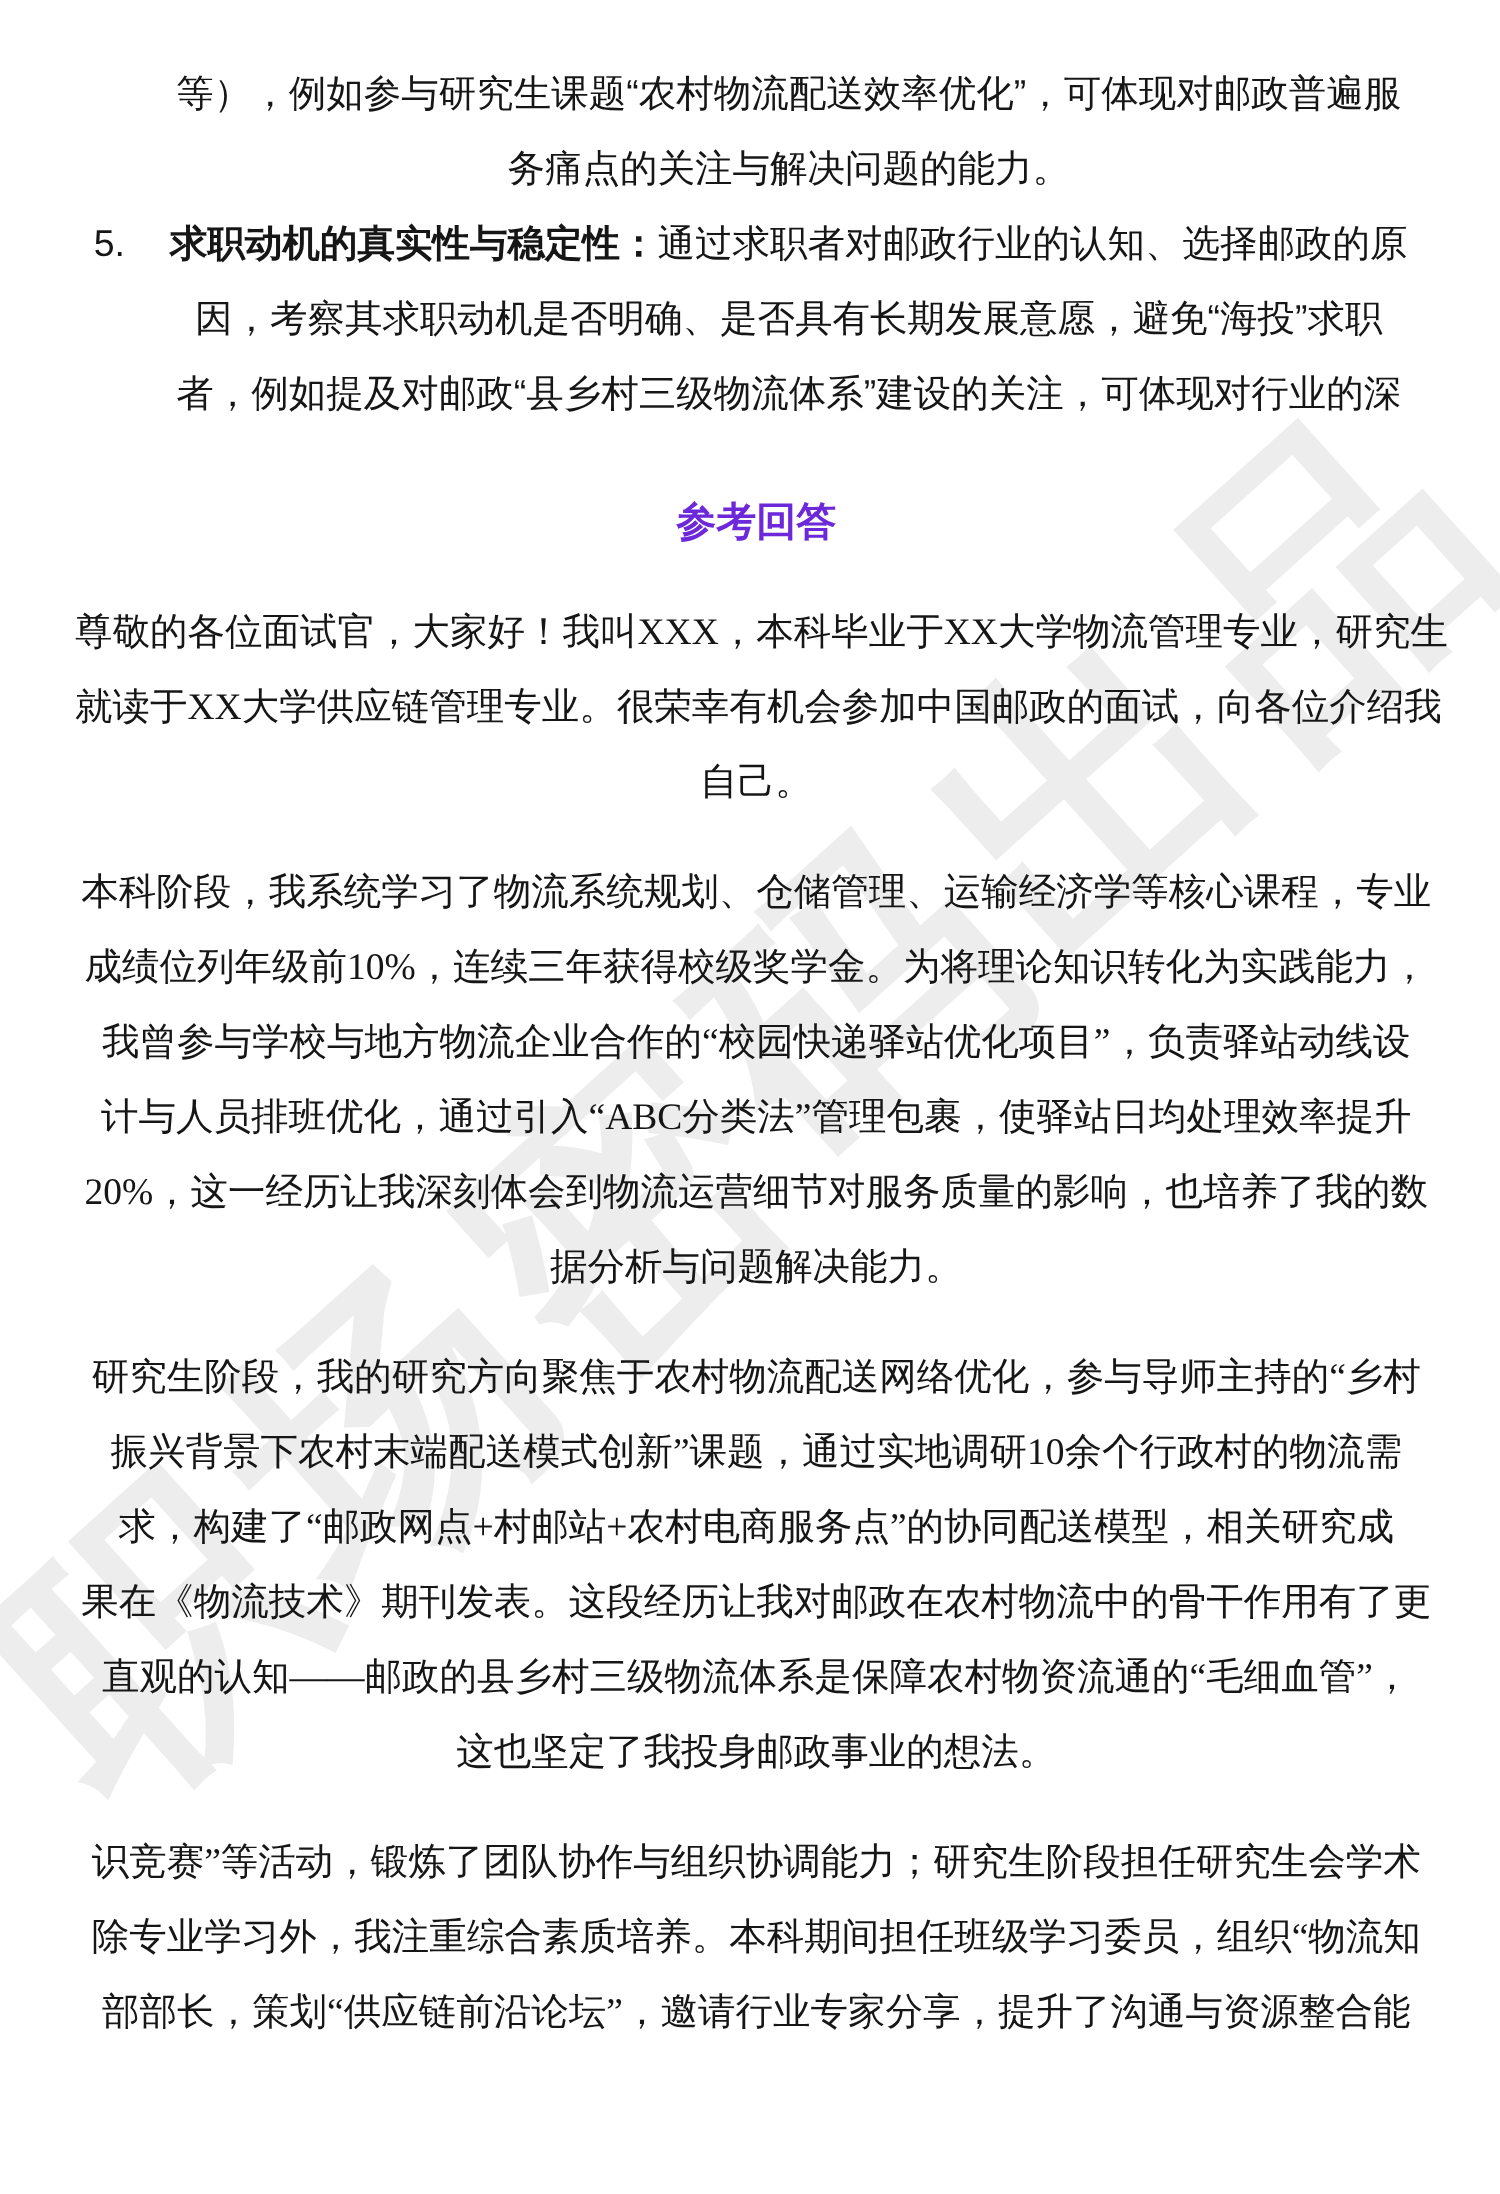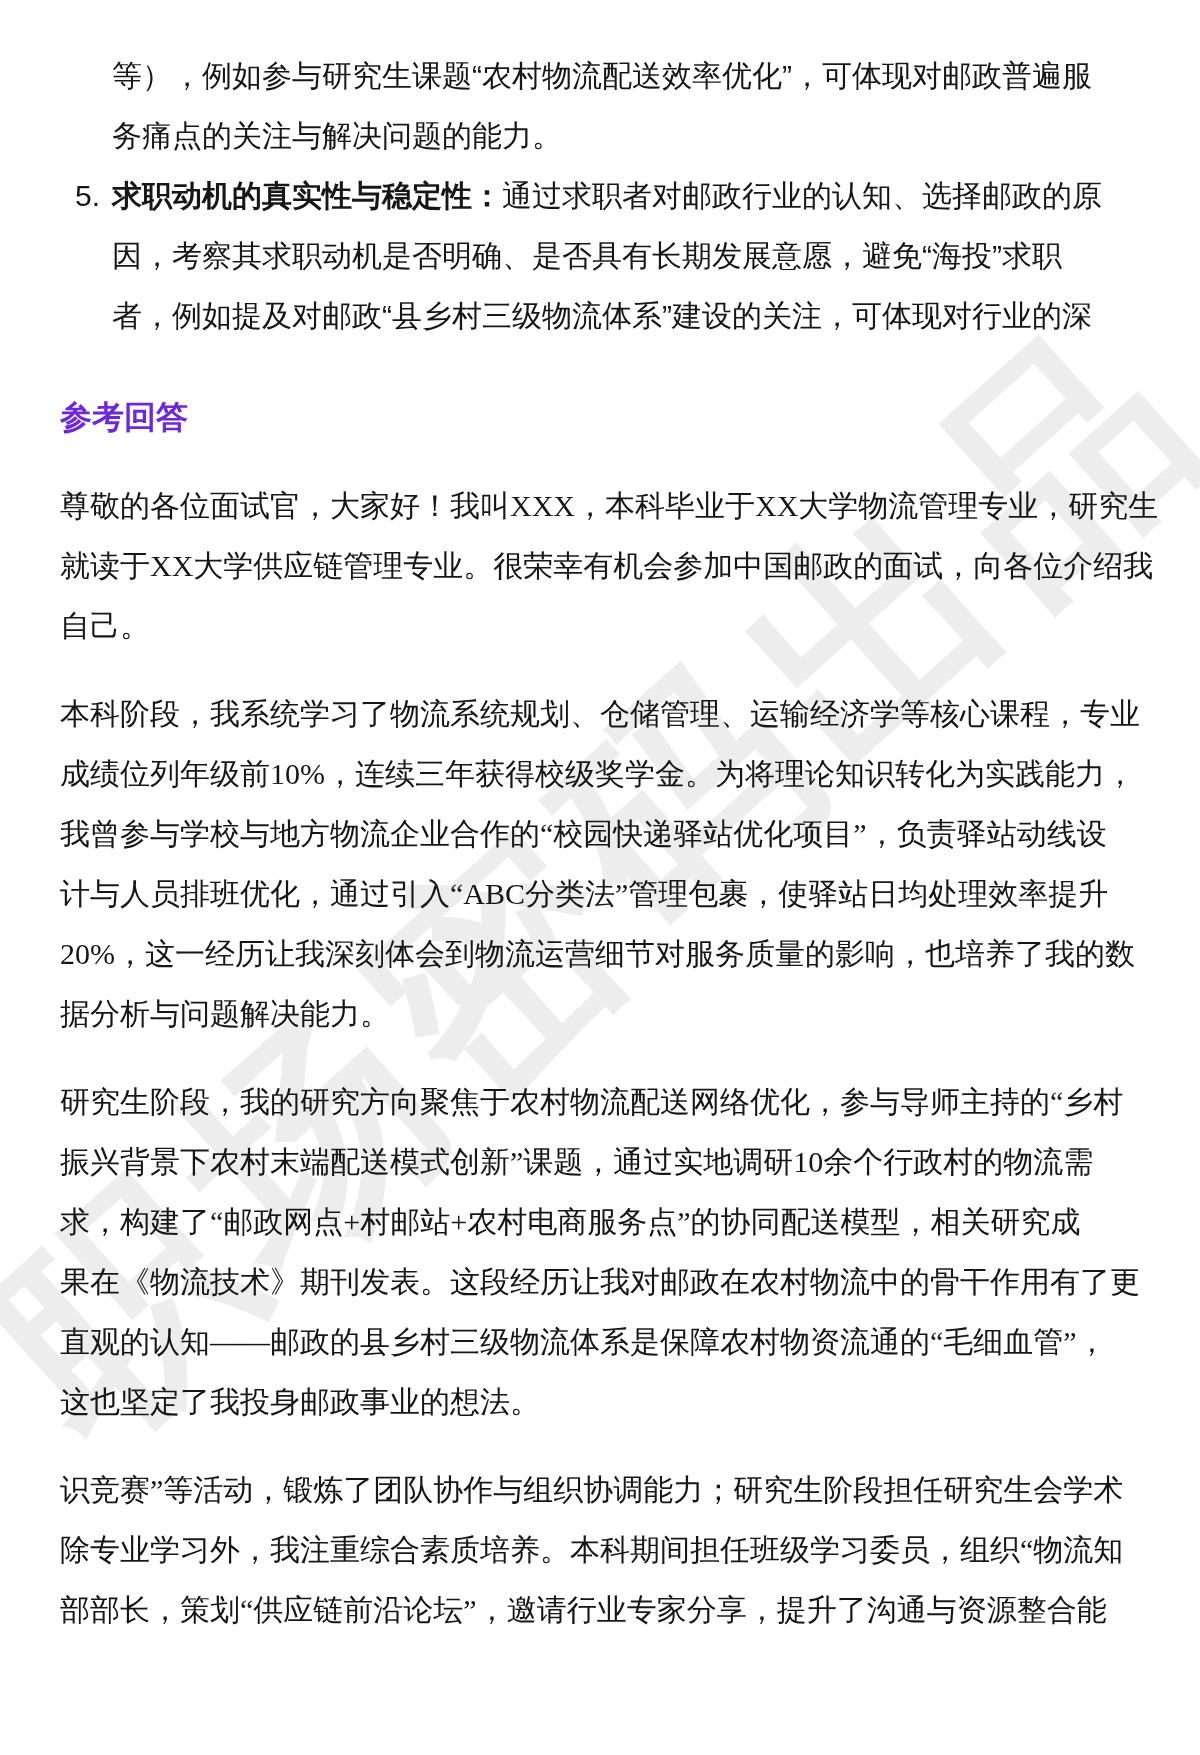--- a/index.html
+++ b/index.html
@@ -28,20 +28,21 @@
     z-index: 0;
     user-select: none;
     pointer-events: none;
   }
   .content {
     position: relative;
     z-index: 1;
     padding: 46px 50px 0 60px;
     font-size: 30px;
     line-height: 60px;
+    text-align: center;
   }
   .line { white-space: nowrap; }
   .list-item { position: relative; padding-left: 52px; }
   .list-item .num {
     position: absolute;
     left: 15px; top: 0;
     line-height: 60px;
   }
   .item-title { font-weight: 700; font-family: Liberation Serif, serif; }
   .section-heading {

